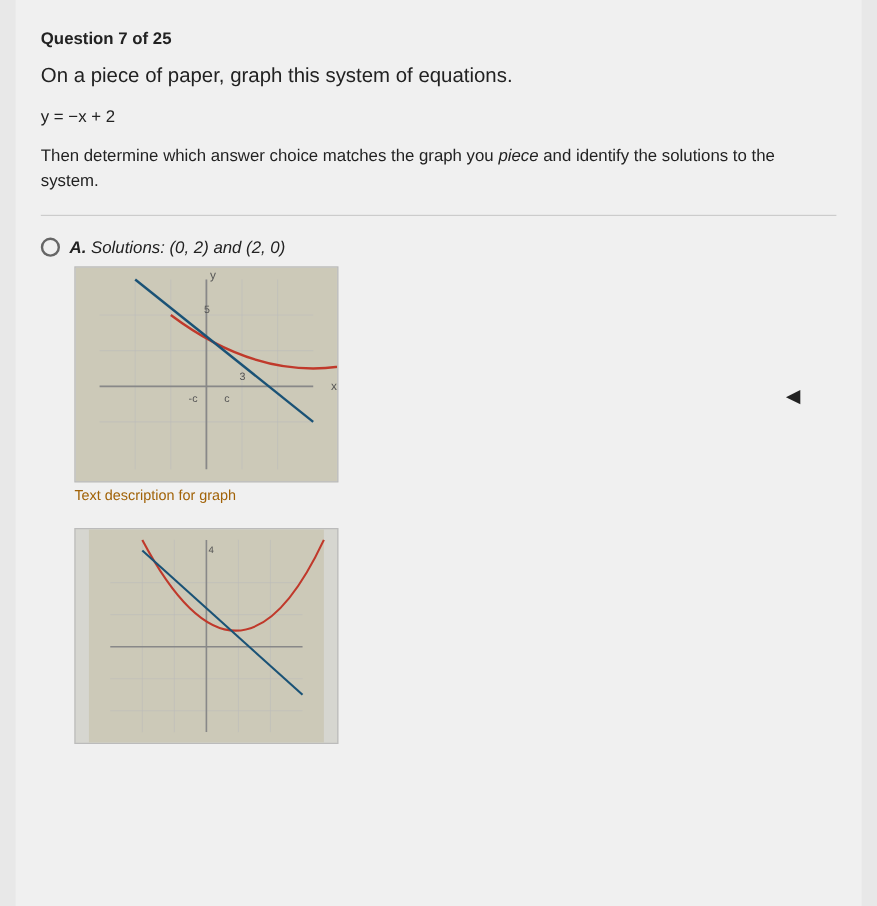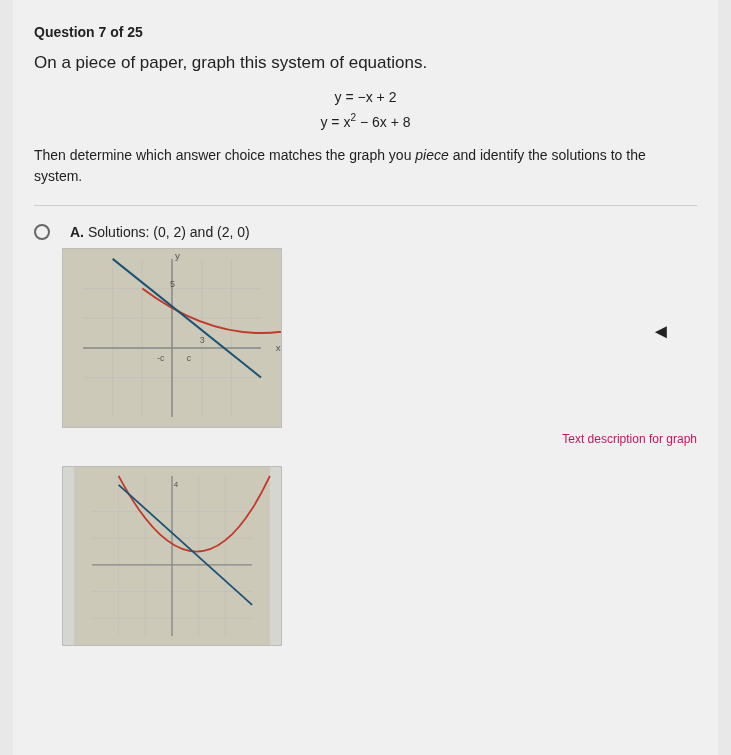--- a/index.html
+++ b/index.html
@@ -36,21 +36,20 @@
     }
 
     .equations {
       font-size: 14px;
       margin-bottom: 10px;
       line-height: 1.7;
     }
 
     .equation {
       display: block;
-      text-align: center;
     }
 
     .equation sup {
       font-size: 10px;
       vertical-align: super;
     }
 
     .instruction {
       font-size: 14px;
       line-height: 1.5;
@@ -70,21 +69,22 @@
     .answer-option {
       display: flex;
       flex-direction: column;
       margin-bottom: 20px;
     }
 
     .option-label-row {
       display: flex;
       align-items: flex-start;
       margin-bottom: 8px;
-      gap: 20px;
+      gap: 8px;
+      font-style: italic;
     }
 
     .radio-circle {
       width: 16px;
       height: 16px;
       border-radius: 50%;
       border: 2px solid #666;
       background: transparent;
       flex-shrink: 0;
       cursor: pointer;
@@ -103,23 +103,23 @@
       overflow: hidden;
       border: 1px solid #bbb;
     }
 
     .graph-container svg {
       width: 100%;
       height: 100%;
     }
 
     .graph-caption {
-      text-align: right;
+      text-align: left;
       font-size: 12px;
-      color: #be185d;
+      color: #a16207;
       margin-top: 4px;
       margin-left: 28px;
     }
 
     .cursor-arrow {
       position: absolute;
       right: 60px;
       top: 320px;
       font-size: 20px;
       color: #222;
@@ -134,21 +134,20 @@
   <div class="question-header">
     <span>Question 7 of 25</span>
   </div>
 
   <div class="question-body">
     <span>On a piece of paper, graph this system of equations.</span>
   </div>
 
   <div class="equations">
     <span class="equation">y = −x + 2</span>
-    <span class="equation">y = x<sup>2</sup> − 6x + 8</span>
   </div>
 
   <div class="instruction">
     Then determine which answer choice matches the graph you <em>piece</em> and identify the solutions to the system.
   </div>
 
   <hr class="divider">
 
   <div class="answer-option">
     <div class="option-label-row">

